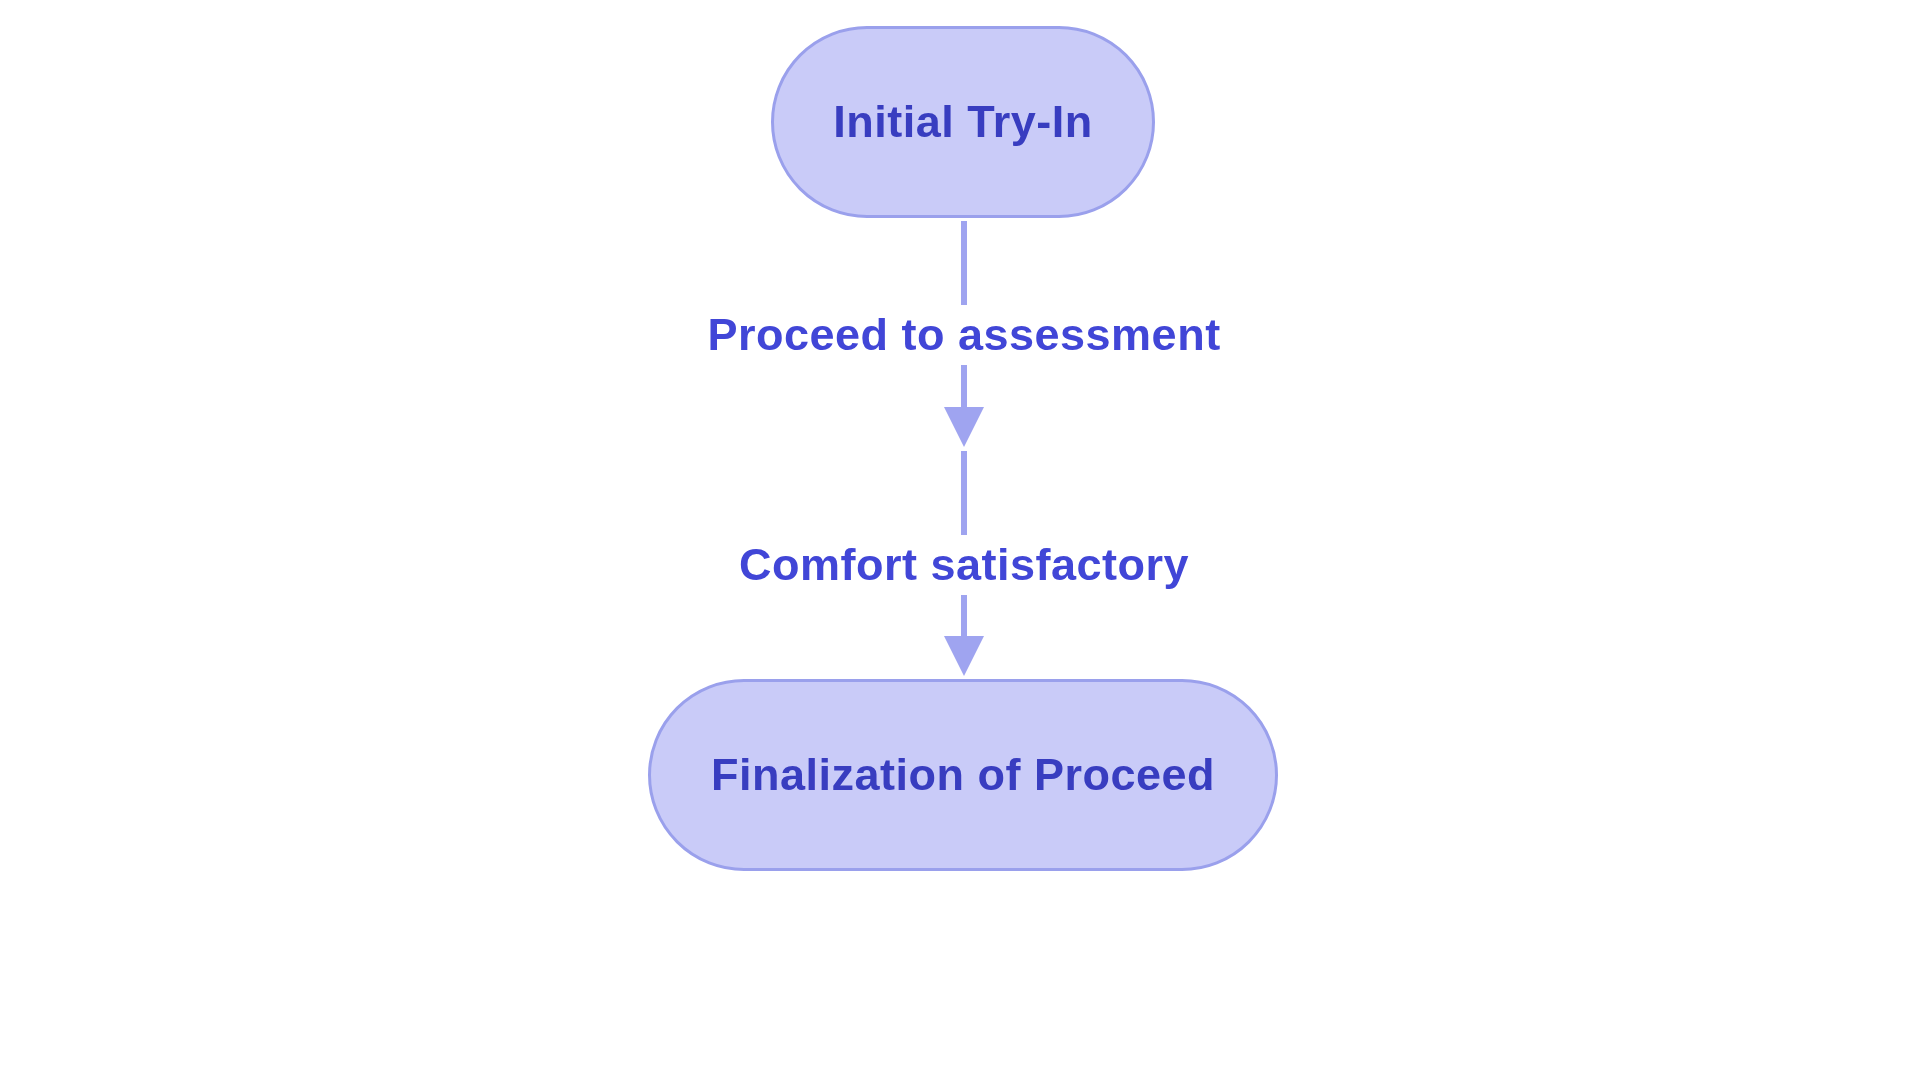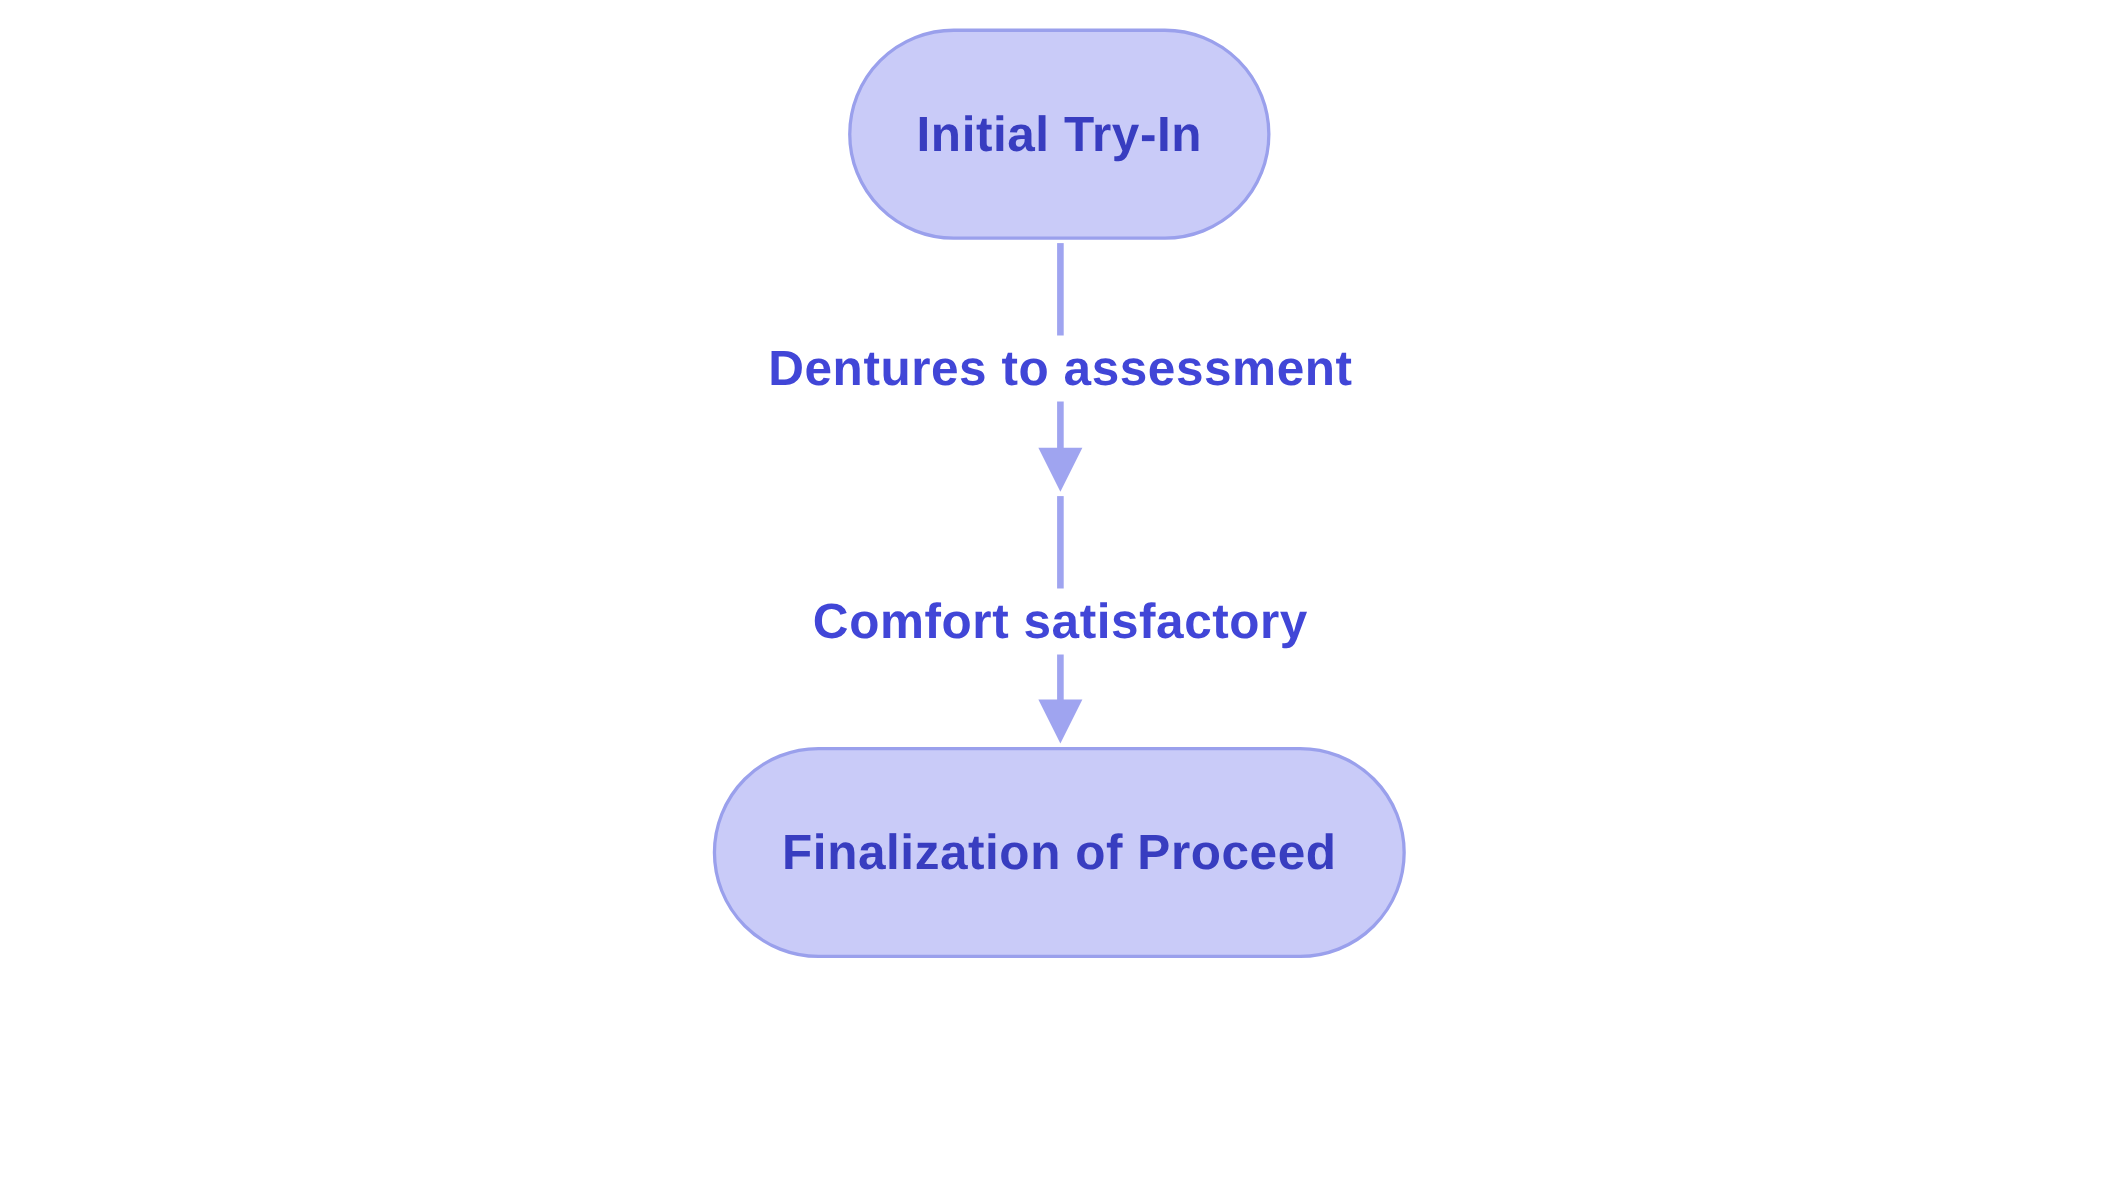--- a/index.html
+++ b/index.html
@@ -86,21 +86,21 @@
 
 <div class="canvas">
 
   <div class="node node-0">
     <span>Initial Try-In</span>
   </div>
 
   <div class="edge edge-0">
     <div class="edge-line"></div>
     <div class="arrowhead"></div>
-    <div class="edge-label">Dentures to assessment</div>
+    <div class="edge-label">Proceed to assessment</div>
   </div>
 
 
   <div class="edge edge-1">
     <div class="edge-line"></div>
     <div class="arrowhead"></div>
     <div class="edge-label">Comfort satisfactory</div>
   </div>
 
   <div class="node node-2">

